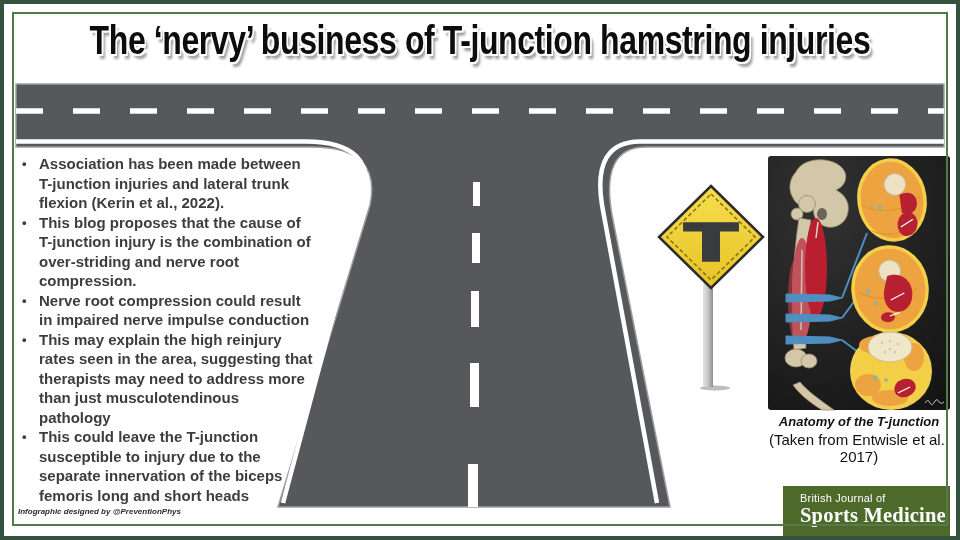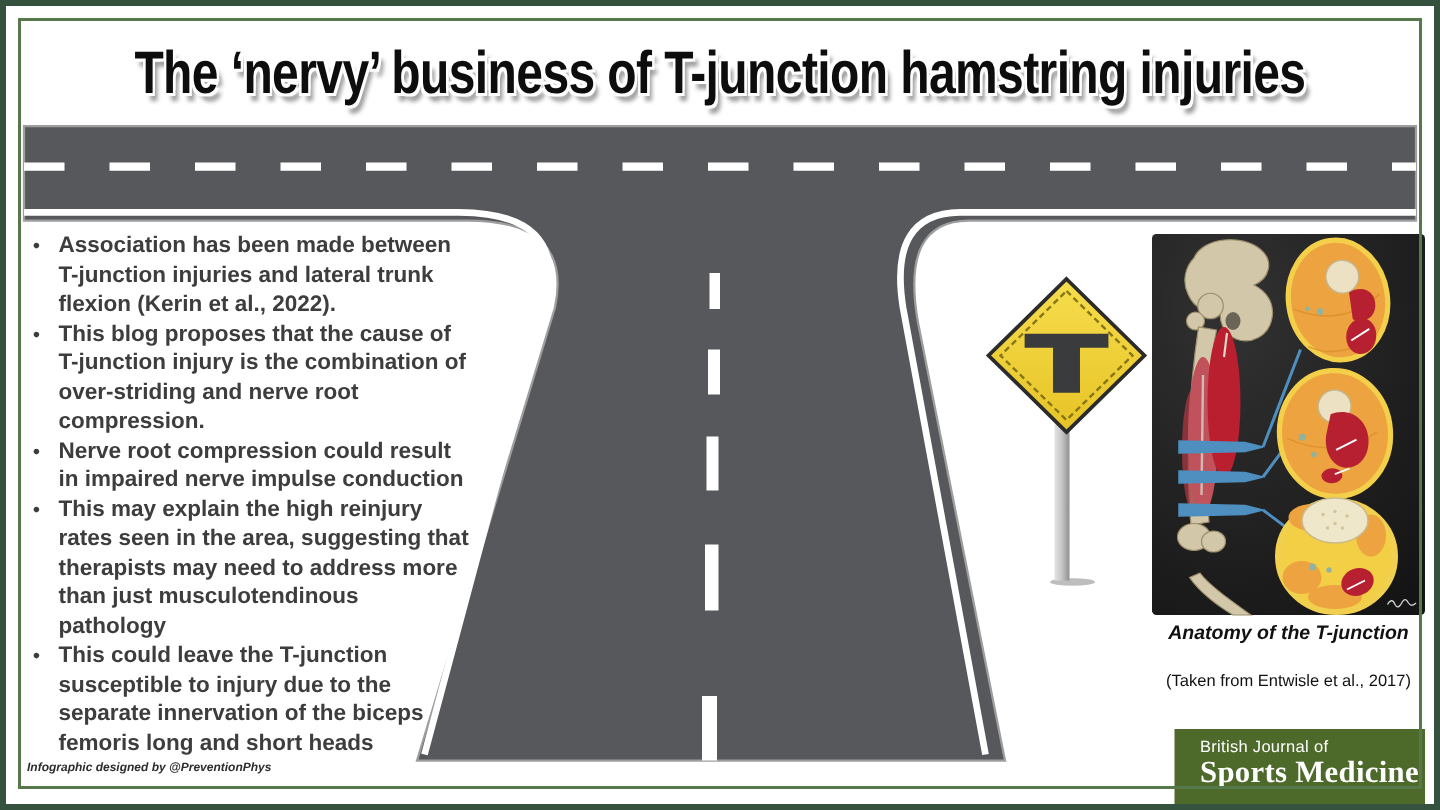--- a/index.html
+++ b/index.html
@@ -4,35 +4,35 @@
 <style>
   html,body{margin:0;padding:0;background:#fff;}
   .slide{position:relative;width:960px;height:540px;background:#ffffff;overflow:hidden;
          font-family:"Liberation Sans",sans-serif;}
   
   .border-outer{position:absolute;inset:0;border:4px solid #34523e;z-index:9;pointer-events:none;}
   .border-inner{position:absolute;left:12px;top:12px;right:12px;bottom:14px;
                 border:2px solid #57784a;z-index:9;pointer-events:none;}
   
   .title-bar{position:absolute;top:18px;left:20px;right:20px;height:62px;z-index:4;
-             display:flex;align-items:center;justify-content:center;}
+             display:flex;justify-content:center;}
   .title-bar span{display:inline-block;white-space:nowrap;font-size:40px;font-weight:bold;
        letter-spacing:-.5px;color:#0d0d0d;transform:scaleX(.8);
        text-shadow:-2px -2px 0 #fff,2px -2px 0 #fff,-2px 2px 0 #fff,2px 2px 0 #fff,4px 5px 3px #9a9a9a;}
   
   svg.art{position:absolute;left:0;top:0;z-index:1;}
   
   .bullets{position:absolute;left:22px;top:154px;width:292px;z-index:4;margin:0;padding:0;
            list-style:none;font-size:15px;line-height:19.5px;font-weight:bold;color:#3d3d3d;}
   .bullets li{position:relative;padding-left:17px;}
   .bullets li::before{content:"•";position:absolute;left:0;top:0;font-size:13px;}
   
   .fig-caption{position:absolute;left:763px;top:414px;width:192px;text-align:center;z-index:4;color:#111;}
   .fig-caption .cap1{font-size:13px;font-weight:bold;font-style:italic;}
-  .fig-caption .cap2{font-size:11px;margin-top:19px;}
+  .fig-caption .cap2{font-size:15px;margin-top:2px;}
   
   .bjsm{position:absolute;left:783px;top:486px;width:167px;height:57px;background:#4e6a2b;
         z-index:4;color:#fff;padding:6px 0 0 17px;box-sizing:border-box;}
   .bjsm .j1{font-size:11px;letter-spacing:.2px;}
   .bjsm .j2{font-size:20.5px;font-weight:bold;margin-top:0px;letter-spacing:.2px;font-family:Liberation Serif, serif;}
   
   .credit{position:absolute;left:18px;top:507px;font-size:8px;font-weight:bold;color:#2c2c2c;z-index:4;font-style:italic;}
 </style>
 </head>
 <body>

